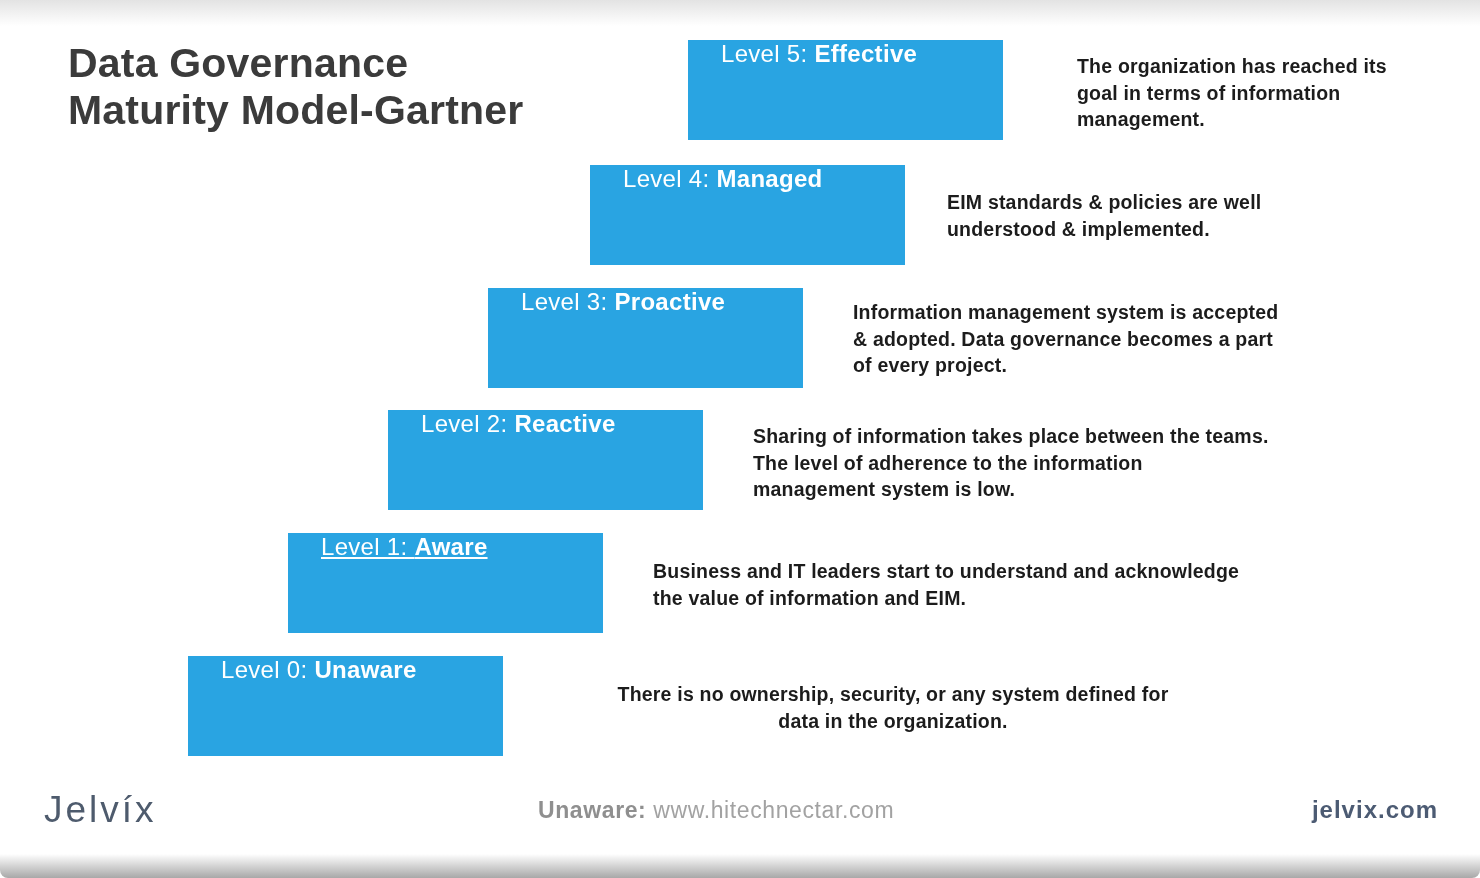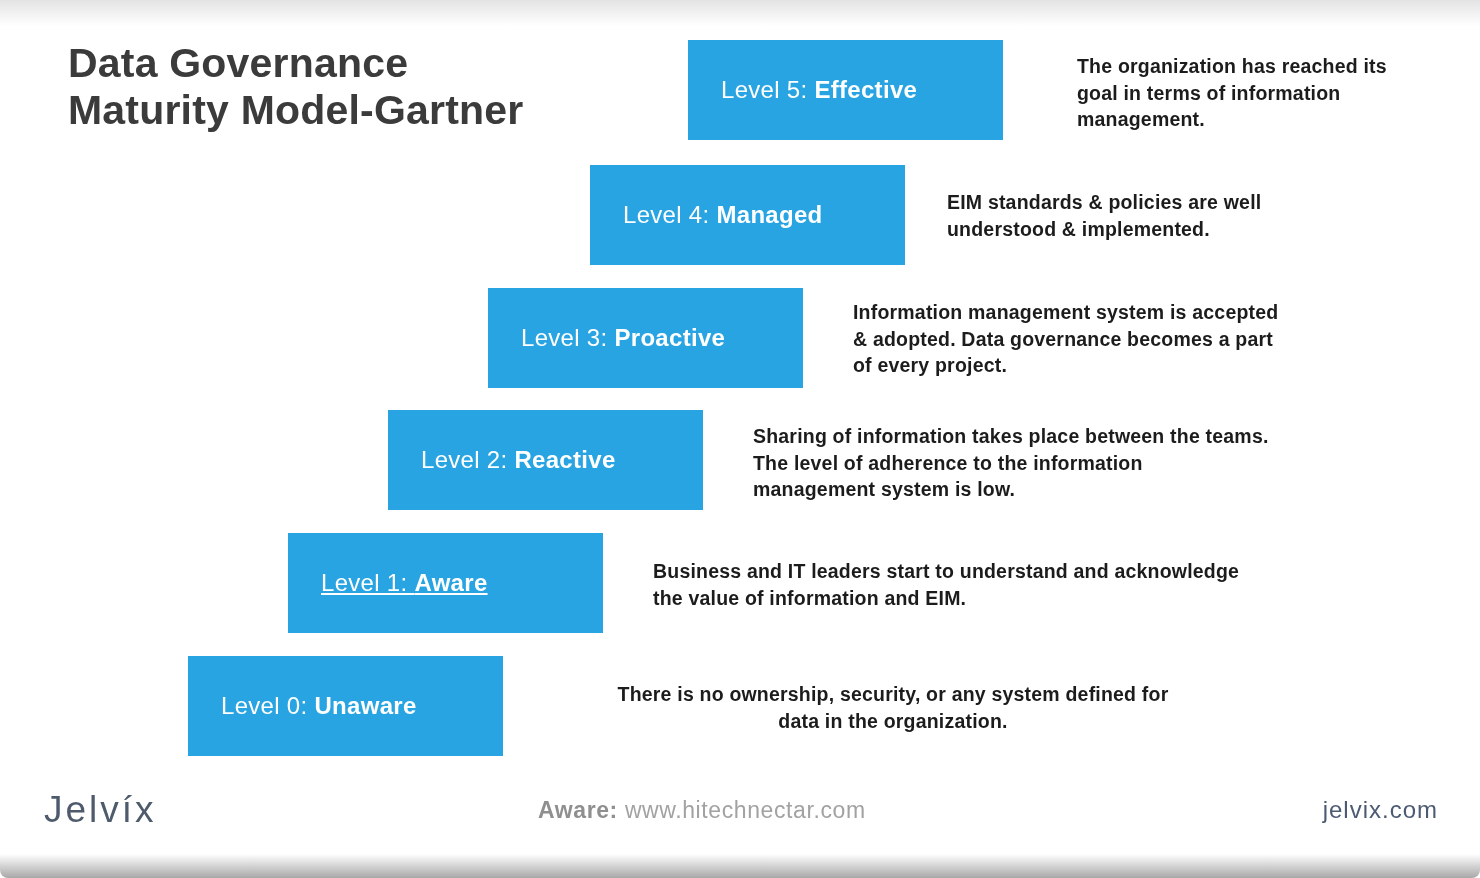--- a/index.html
+++ b/index.html
@@ -36,21 +36,20 @@
     letter-spacing: 0.2px;
   }
 
   .level-box {
     position: absolute;
     width: 315px;
     height: 100px;
     background: #29a4e2;
     color: #ffffff;
     display: flex;
-    align-items: center;
     padding-left: 33px;
     font-size: 24px;
     letter-spacing: 0.3px;
     white-space: nowrap;
   }
   .lvl-prefix { font-weight: 400; }
   .lvl-name   { font-weight: 700; }
 
   .level-desc {
     position: absolute;
@@ -76,21 +75,21 @@
     font-size: 23px;
     letter-spacing: 0.6px;
     color: #9d9d9d;
   }
   .source-label { font-weight: 700; color: #8f8f8f; }
   .source-url   { font-weight: 400; color: #a2a2a2; }
   .website {
     position: absolute;
     right: 42px; top: 796px;
     font-size: 24px;
-    font-weight: 400;
+    font-weight: 700;
     color: #4c5b73;
     letter-spacing: 1px;
   }
 </style>
 </head>
 <body>
 
 <div class="canvas">
 
   <div class="edge-top"></div>
@@ -135,20 +134,20 @@
 
   <div class="level-box" style="left:188px; top:656px;">
     <span><span class="lvl-prefix">Level 0: </span><span class="lvl-name">Unaware</span></span>
   </div>
   <div class="level-desc" style="left:553px; top:681px; width:680px;text-align:center;">There is no ownership, security, or any system defined for
 data in the organization.</div>
 
   <div class="brand-logo">Jelvíx</div>
 
   <div class="source-line">
-    <span class="source-label">Aware:</span><span class="source-url"> www.hitechnectar.com</span>
+    <span class="source-label">Unaware:</span><span class="source-url"> www.hitechnectar.com</span>
   </div>
 
   <div class="website">jelvix.com</div>
 
   <div class="edge-bottom"></div>
 
 </div>
 
 </body></html>

